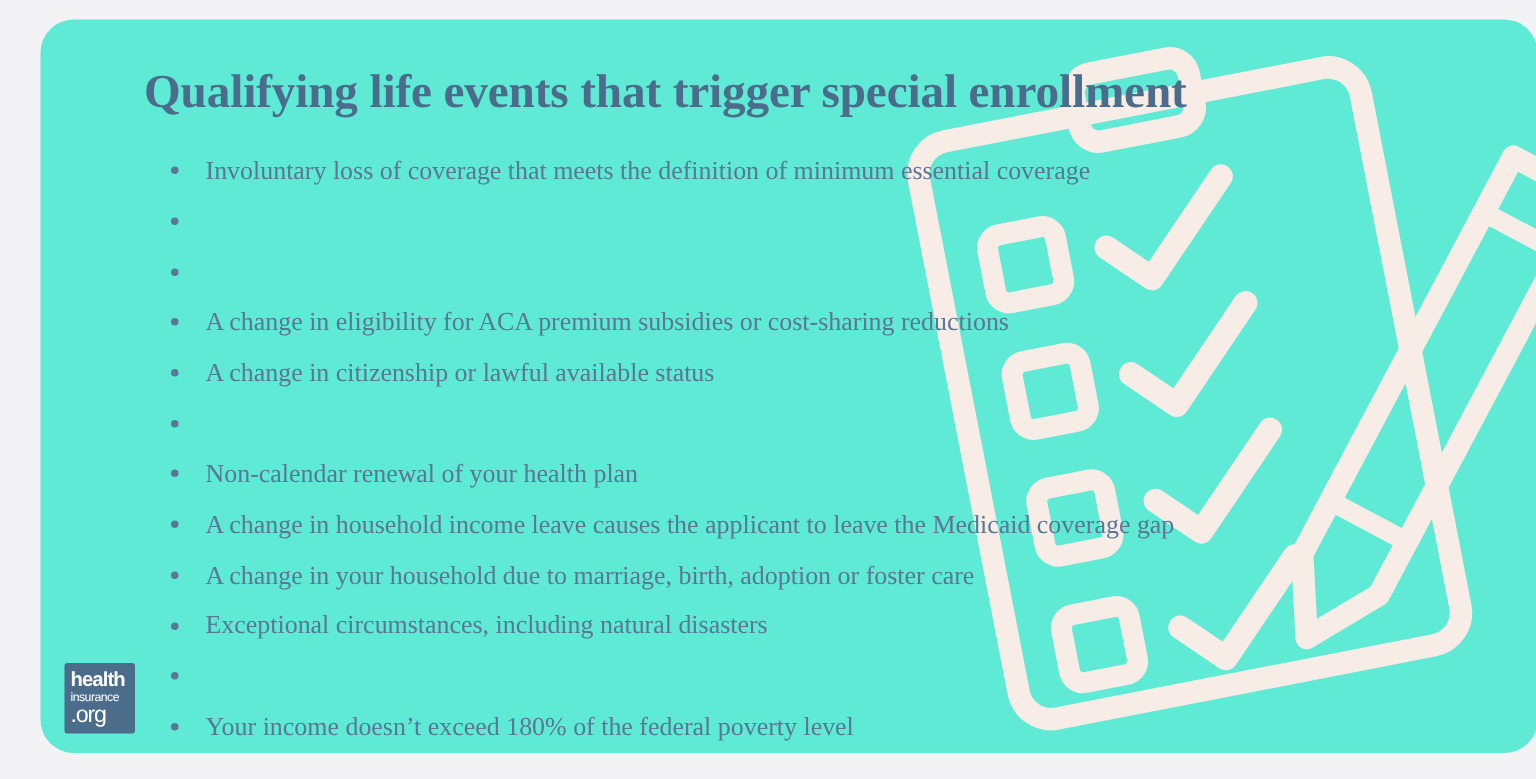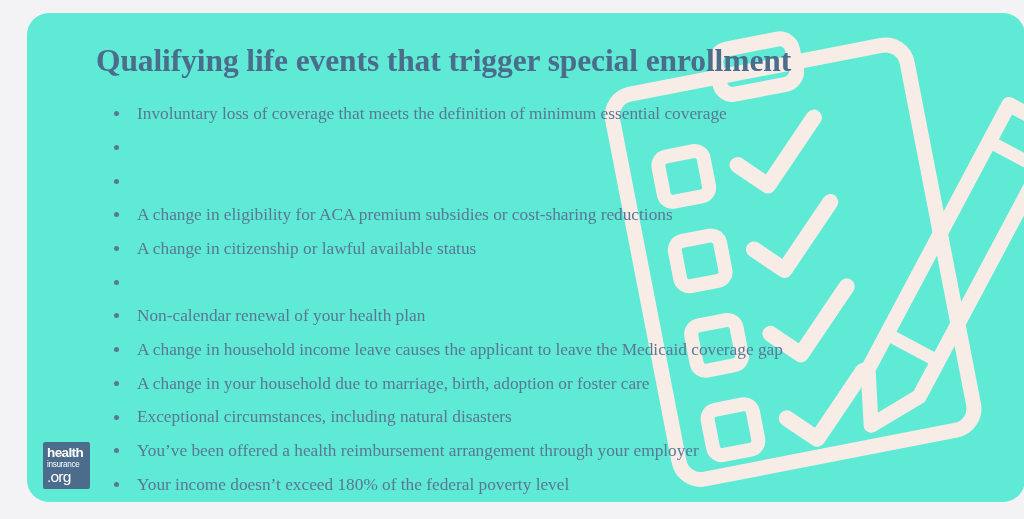--- a/index.html
+++ b/index.html
@@ -192,21 +192,20 @@
     <li>
       <span class="bullet"></span>
       <span class="item-text">A change in your household due to marriage, birth, adoption or foster care</span>
     </li>
     <li>
       <span class="bullet"></span>
       <span class="item-text">Exceptional circumstances, including natural disasters</span>
     </li>
     <li>
       <span class="bullet"></span>
-      <span class="item-text">You’ve been offered a health reimbursement arrangement through your employer</span>
     </li>
     <li>
       <span class="bullet"></span>
       <span class="item-text">Your income doesn’t exceed 180% of the federal poverty level</span>
     </li>
   </ul>
 
   <div id="site-logo">
     <span class="logo-line1">health</span>
     <span class="logo-line2">insurance</span>

